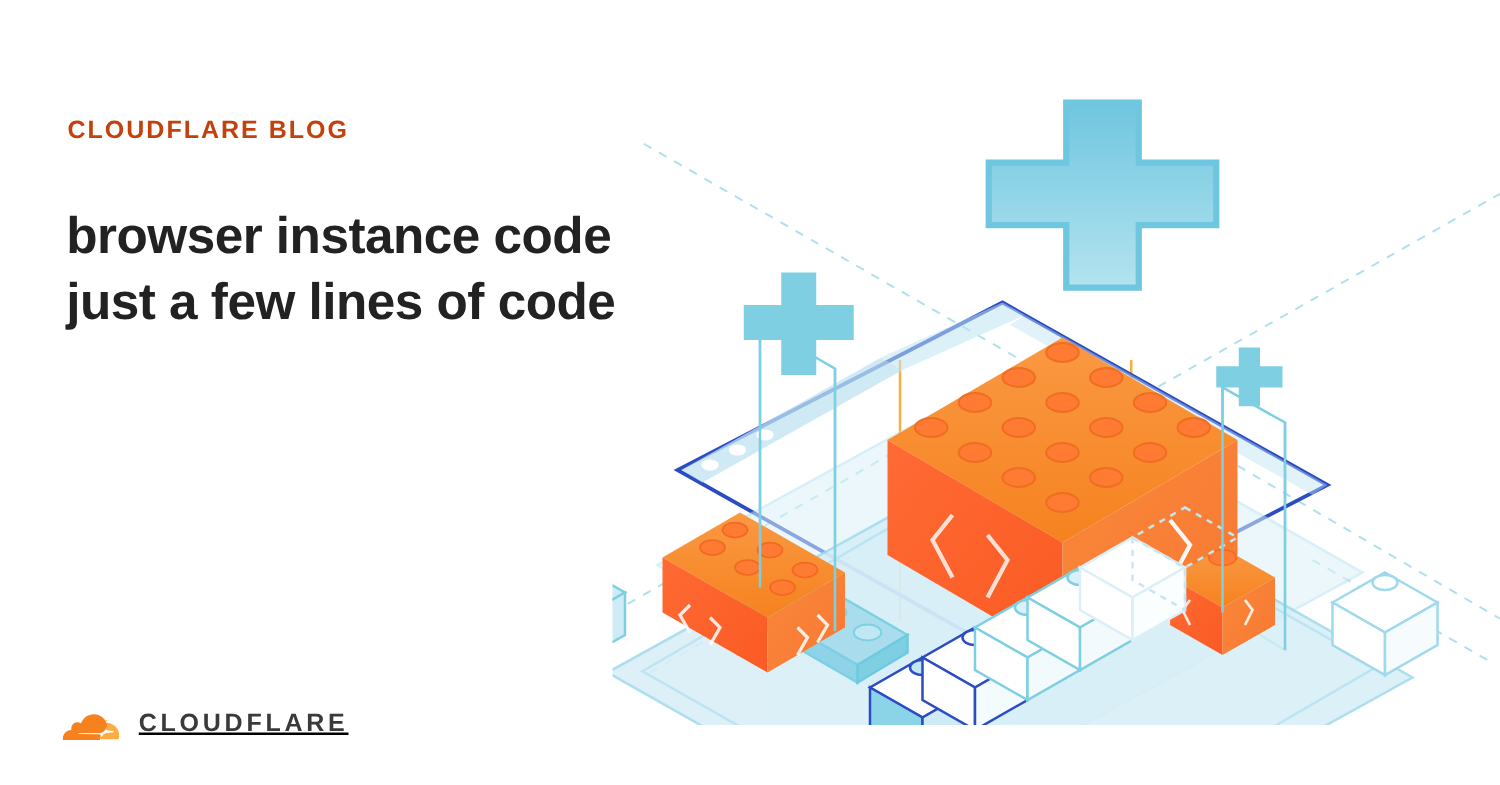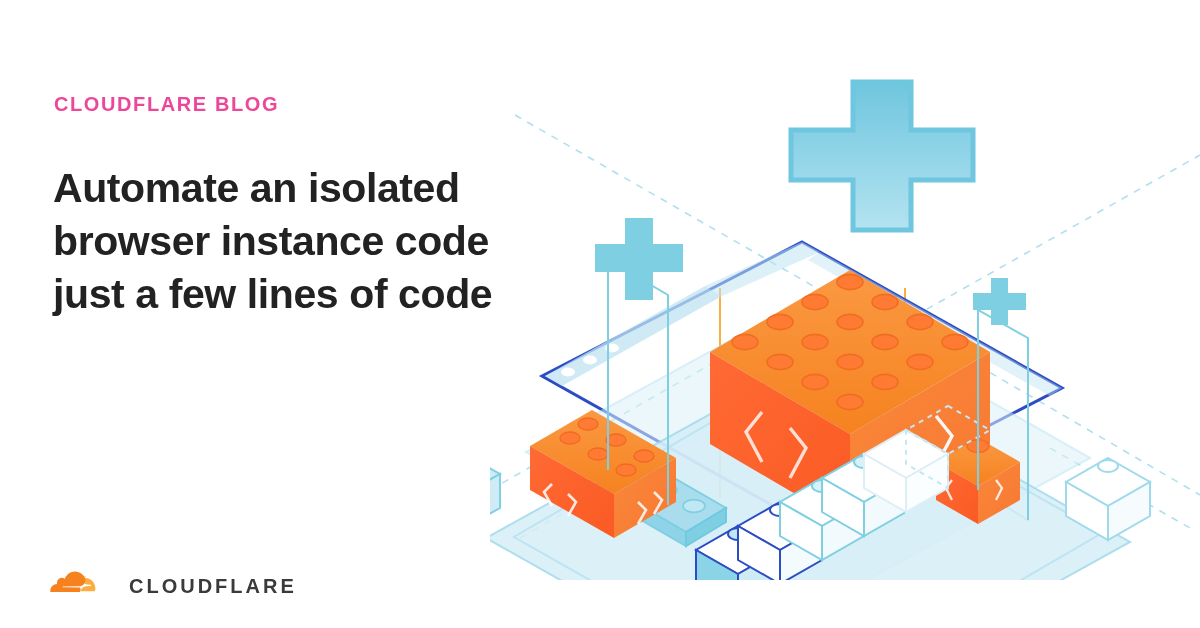--- a/index.html
+++ b/index.html
@@ -16,43 +16,44 @@
     overflow:hidden;
   }
 
   
   .eyebrow {
     position:absolute;
     left:54px; top:93px;
     font-size:20px;
     font-weight:bold;
     letter-spacing:1.6px;
-    color:#ec4899;
+    color:#c2410c;
     line-height:1.1;
     white-space:nowrap;
   }
   .headline {
     position:absolute;
     left:53px; top:162px;
     width:530px;
     font-size:41px;
     font-weight:bold;
     line-height:1.29;
     letter-spacing:-0.4px;
     color:#222222;
   }
   .headline .ln { display:block; white-space:nowrap; }
 
   
   .logo {
     position:absolute;
     left:44px; top:562px;
     display:flex;
-    align-items:flex-end;
-    gap:23px;
+    align-items:center;
+    gap:5px;
+    text-decoration:underline;
   }
   .logo-mark { width:62px; height:34px; display:block; }
   .logo-word {
     font-size:20px;
     font-weight:bold;
     letter-spacing:3.0px;
     color:#3A3A3A;
     line-height:1;
     white-space:nowrap;
   }
@@ -66,21 +67,20 @@
   .illus svg { display:block; width:100%; height:100%; }
 </style>
 </head>
 <body>
 
 <div class="card">
 
   <div class="eyebrow">CLOUDFLARE BLOG</div>
 
   <h1 class="headline">
-    <span class="ln">Automate an isolated</span>
     <span class="ln">browser instance code</span>
     <span class="ln">just a few lines of code</span>
   </h1>
 
   <div class="logo">
     <span class="logo-mark">
       <svg viewBox="0 0 62 34" xmlns="http://www.w3.org/2000/svg">
 
         <path d="M42.4 14.1c-.55 0-1.08.05-1.6.15-.12.02-.22.11-.26.23l-.9 3.1c-.39 1.34-.24 2.58.41 3.49.6.85 1.6 1.35 2.82 1.41l3.9.24c.12.01.22.06.29.16.06.1.08.22.05.34-.11.4-.47.69-.9.71l-4.06.24c-2.2.13-4.58 1.91-5.42 4.06l-.29.77c-.6.15.05.3.21.3h13.96c.17 0 .33-.11.38-.28.24-.87.37-1.78.37-2.72 0-5.64-4.58-10.2-10.22-10.2h-1.74z" fill="#FBAD41"></path>
 

